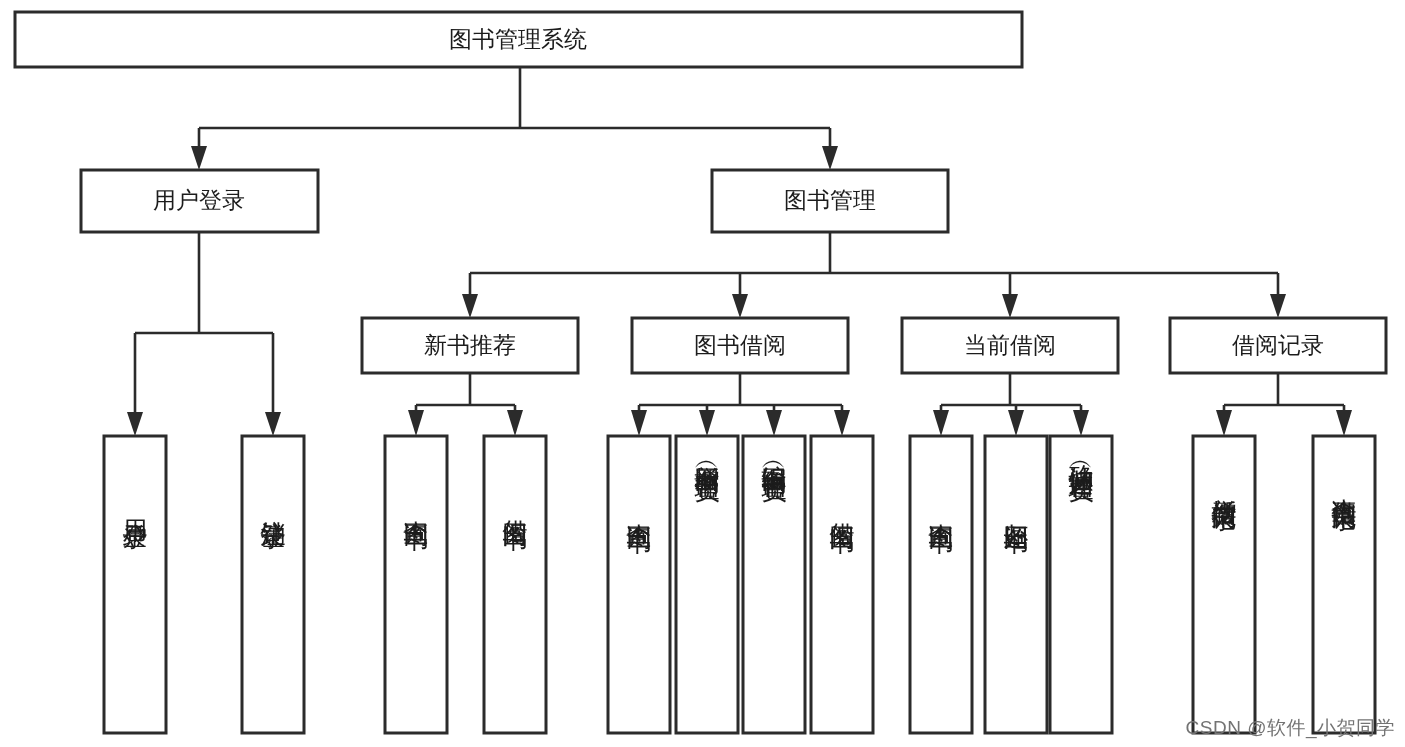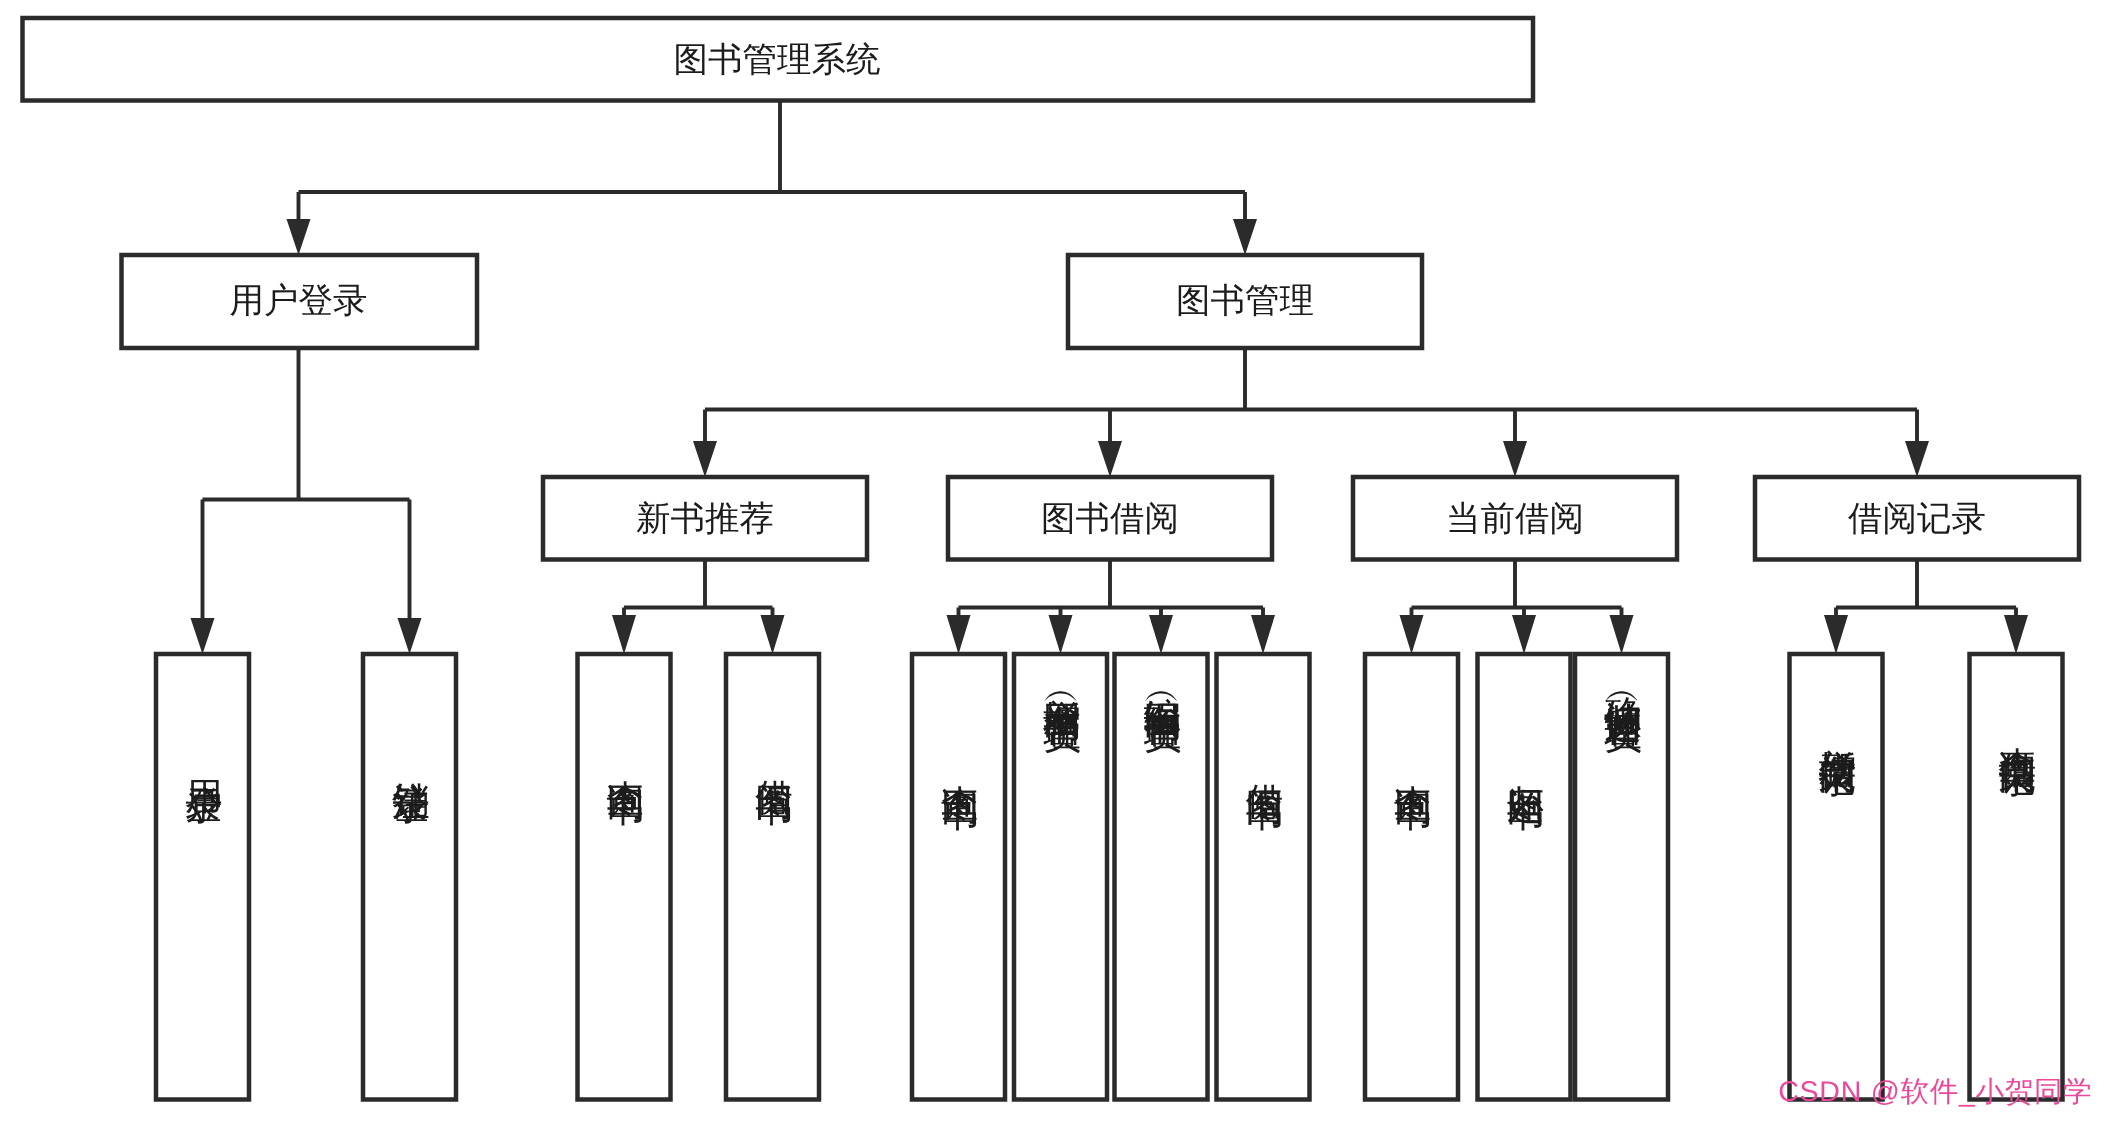--- a/index.html
+++ b/index.html
@@ -62,21 +62,21 @@
     color: #1c1c1c;
     letter-spacing: 2px;
     white-space: nowrap;
   }
   .watermark {
     position: absolute;
     right: 10px;
     bottom: 6px;
     font-family: "Liberation Sans", "DejaVu Sans", sans-serif;
     font-size: 19px;
-    color: #ec4899;
+    color: #737373;
     white-space: nowrap;
     letter-spacing: 0.5px;
     margin-left: 24px;
   }
 </style>
 </head>
 <body>
 
 <svg id="diagram" viewBox="0 0 1405 747" xmlns="http://www.w3.org/2000/svg">
 

